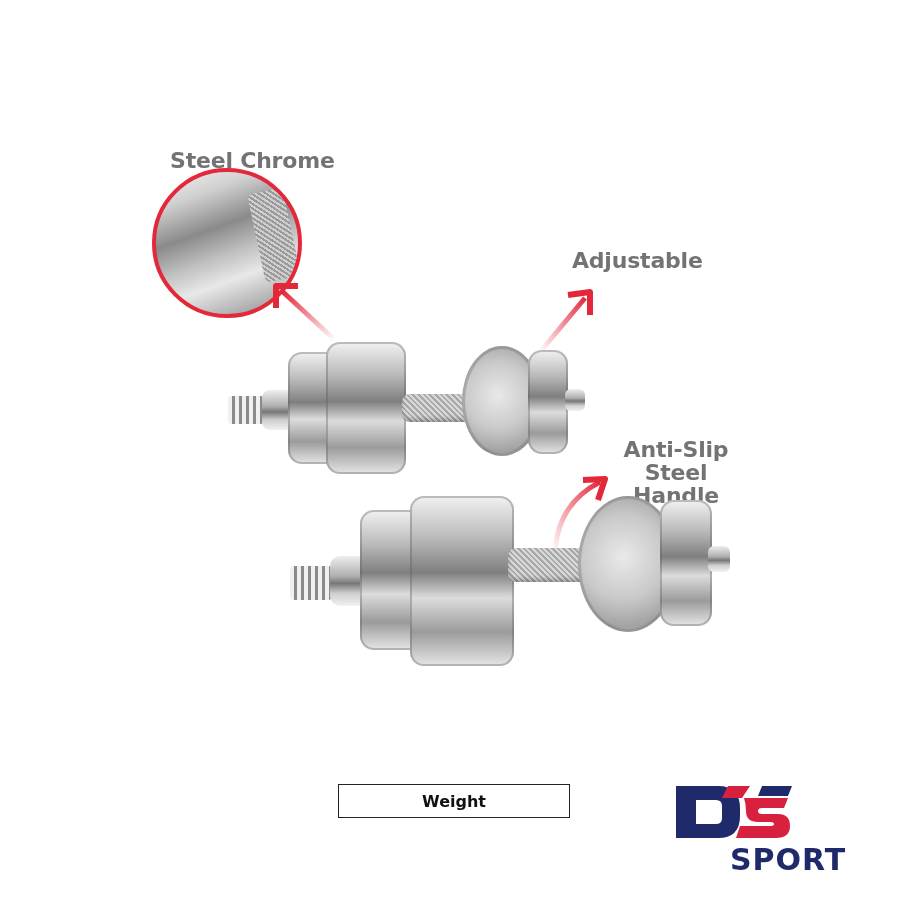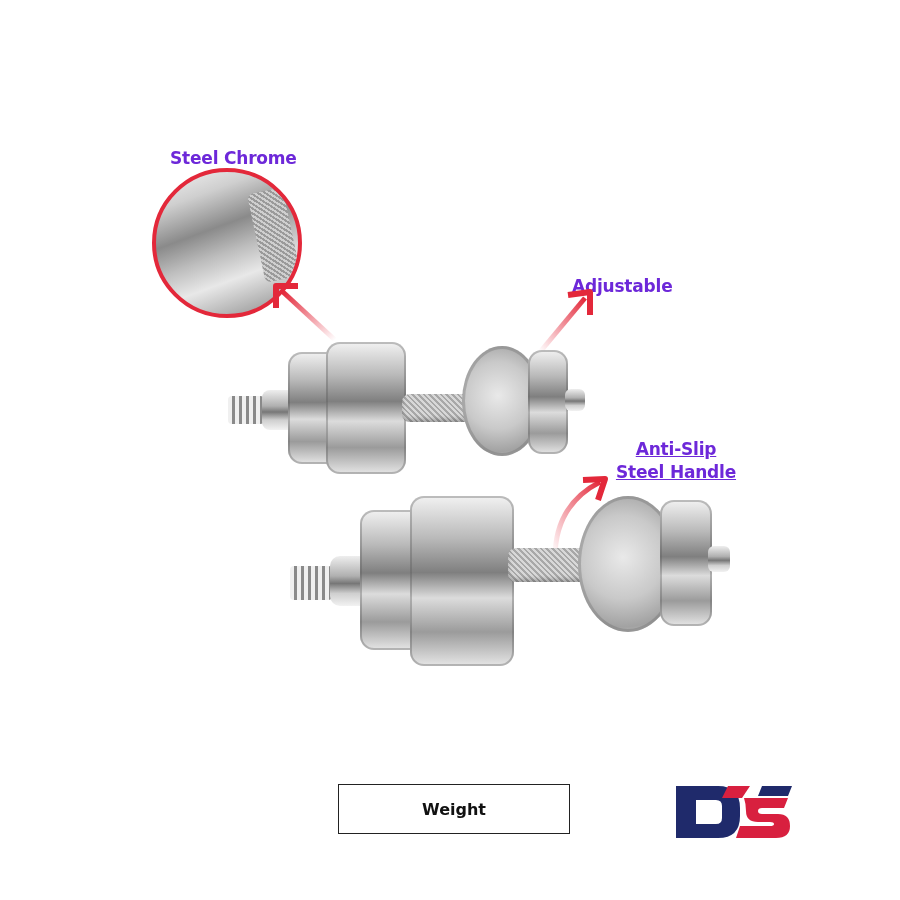--- a/index.html
+++ b/index.html
@@ -1,41 +1,41 @@
 <!DOCTYPE html>
 <html><head>
 <meta charset="utf-8">
 <style>
   html, body { margin:0; padding:0; }
   body { width:900px; height:900px; background:#ffffff; position:relative; overflow:hidden; font-family:"DejaVu Sans", sans-serif; }
   .abs { position:absolute; }
-  .label { font-weight:bold; color:#6d28d9; font-size:17px; letter-spacing:-0.2px; }
-  .label-center { text-align:center; line-height:23px;text-decoration:underline; }
+  .label { font-weight:bold; color:#737373; font-size:22px; letter-spacing:-0.2px; }
+  .label-center { text-align:center; line-height:23px; }
   .chrome-circle { left:152px; top:168px; width:150px; height:150px; border-radius:50%; border:4px solid #e3283a; overflow:hidden;
     background: linear-gradient(160deg,#f4f4f4 0%,#cfcfcf 20%,#8a8a8a 40%,#bdbdbd 55%,#e8e8e8 70%,#a7a7a7 90%,#ddd 100%); box-sizing:border-box; }
   .knurl { position:absolute; right:6px; top:18px; width:36px; height:90px; background: repeating-linear-gradient(45deg,#cfcfcf 0 2px,#9a9a9a 2px 4px); transform:rotate(-12deg); border-radius:6px; }
   .plate { position:absolute; border-radius:14px; background: linear-gradient(180deg,#f2f2f2 0%,#b9b9b9 25%,#7f7f7f 45%,#dcdcdc 60%,#9b9b9b 80%,#e6e6e6 100%); box-shadow: inset 0 0 0 2px rgba(90,90,90,0.35); }
   .face { position:absolute; border-radius:50%; background: radial-gradient(circle at 45% 45%,#e9e9e9 0%,#c9c9c9 45%,#a2a2a2 75%,#d8d8d8 100%); box-shadow: inset 0 0 0 3px rgba(110,110,110,0.35); }
   .bar { position:absolute; border-radius:6px; background: linear-gradient(180deg,#eee 0%,#b0b0b0 40%,#777 55%,#cfcfcf 75%,#f2f2f2 100%); }
   .handle { position:absolute; border-radius:8px; background: repeating-linear-gradient(45deg,#d8d8d8 0 2px,#a8a8a8 2px 4px); box-shadow: inset 0 -3px 4px rgba(0,0,0,0.25); }
   .thread { position:absolute; border-radius:4px; background: repeating-linear-gradient(90deg,#f0f0f0 0 4px,#8a8a8a 4px 7px); }
   .table { left:338px; top:784px; width:232px; border:1.5px solid #222; border-collapse:collapse; }
-  .table td { border:1.5px solid #222; text-align:center; font-size:16px; color:#111; height:32px; padding:8px; }
+  .table td { border:1.5px solid #222; text-align:center; font-size:16px; color:#111; height:32px; padding:0; }
   .table .th { font-weight:bold; }
   .logo-word { font-weight:900; font-family:"DejaVu Sans", sans-serif; font-size:30px; letter-spacing:1px; }
 </style>
 </head>
 <body>
 
 <div class="abs label" style="left:170px; top:148px;">Steel Chrome</div>
 <div class="abs chrome-circle">
   <div class="knurl"></div>
 </div>
 
-<div class="abs label" style="left:572px; top:276px;text-align:center;">Adjustable</div>
+<div class="abs label" style="left:572px; top:248px;text-align:center;">Adjustable</div>
 
 <div class="abs label label-center" style="left:606px; top:438px; width:140px;">
   <div>Anti-Slip</div>
   <div>Steel Handle</div>
 </div>
 
 <svg class="abs" style="left:0; top:0;" width="900" height="900">
   <defs>
     <linearGradient id="fadeA" x1="0" y1="1" x2="1" y2="0">
       <stop offset="0" stop-color="#e3283a" stop-opacity="0"></stop>
@@ -98,13 +98,14 @@
 <div class="abs" style="left:580px; top:784px; width:300px; height:100px;">
   <svg class="abs" style="left:86px; top:0;" width="130" height="56" viewBox="0 0 130 56">
 
     <path d="M10 2 H52 Q74 2 74 24 V32 Q74 54 52 54 H10 Z M30 16 V40 H50 Q56 40 56 34 V22 Q56 16 50 16 Z" fill="#1f2a6b" fill-rule="evenodd"></path>
 
     <polygon points="62,2 84,2 76,14 56,14" fill="#d8203f"></polygon>
 
     <path d="M78 14 H122 L118 24 H96 Q92 24 92 27 Q92 30 96 30 H112 Q124 30 124 42 Q124 54 110 54 H70 L74 42 H104 Q108 42 108 40 Q108 38 104 38 H92 Q80 38 80 27 Q80 20 78 14 Z" fill="#d8203f"></path>
     <polygon points="96,2 126,2 122,12 92,12" fill="#1f2a6b"></polygon>
   </svg>
+  <div class="abs logo-word" style="left:150px; top:58px; color:#1f2a6b;">SPORT</div>
 </div>
 
 </body></html>

